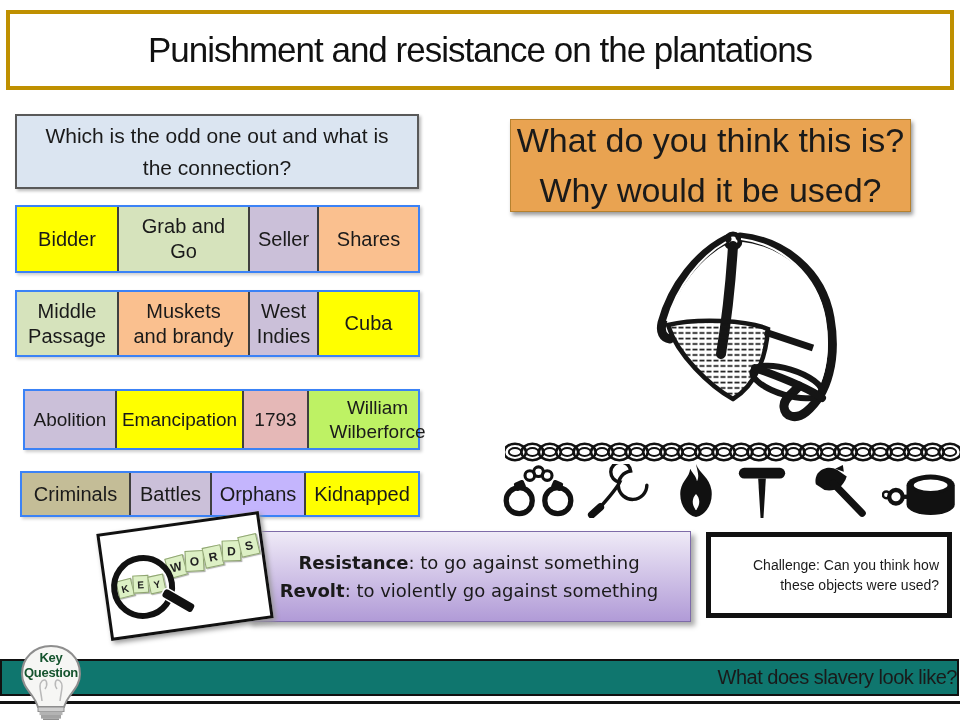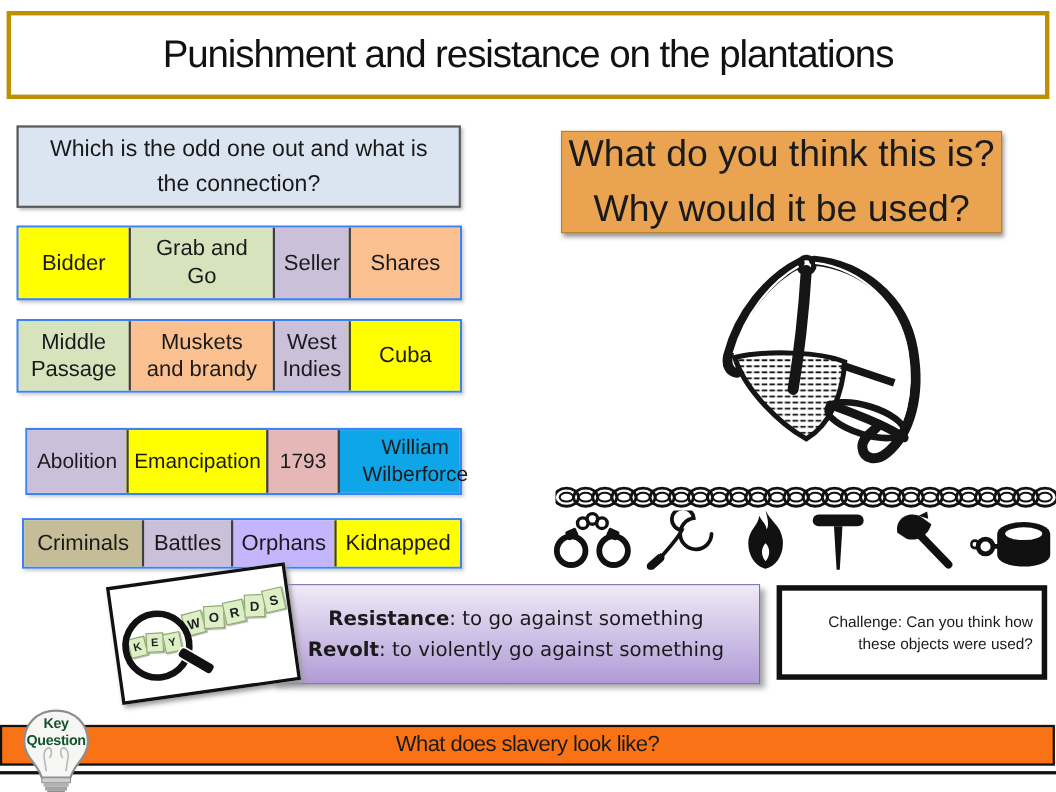--- a/index.html
+++ b/index.html
@@ -48,22 +48,22 @@
 
   .kw-box{position:absolute;left:247px;top:531px;width:442px;height:89px;
     background:linear-gradient(#EFEAF7,#B19BD7);border:1px solid #7e6ba8;box-shadow:4px 4px 5px #aaa;
     display:flex;flex-direction:column;align-items:center;justify-content:center;
     font-family:"DejaVu Sans",sans-serif;font-size:18px;line-height:1.55;text-align:center;z-index:2;}
 
   .challenge-box{position:absolute;left:706px;top:532px;width:220px;height:76px;
     background:#fff;border:5px solid #111;display:flex;align-items:center;justify-content:center;
     text-align:right;font-size:14px;line-height:1.45;padding:0 8px;}
 
-  .bottom-bar{position:absolute;left:0;top:659px;width:955px;height:33px;background:#f97316;
-    border:2.5px solid #111;display:flex;align-items:center;justify-content:center;
+  .bottom-bar{position:absolute;left:0;top:659px;width:955px;height:33px;background:#0f766e;
+    border:2.5px solid #111;display:flex;align-items:center;justify-content:flex-end;
     font-size:20px;letter-spacing:-0.5px;z-index:1;}
   .bottom-line2{position:absolute;left:0;top:701px;width:960px;height:3px;background:#111;}
 
   .bulb{position:absolute;left:8px;top:643px;width:86px;height:80px;z-index:6;}
   .bulb .lbl{position:absolute;width:100%;text-align:center;font-weight:bold;color:#14532d;
     font-size:13px;letter-spacing:-0.3px;}
 </style>
 </head>
 <body>
 
@@ -86,21 +86,21 @@
     <div class="cell" style="background: rgb(214, 227, 188);">Middle Passage</div>
     <div class="cell" style="background: rgb(250, 192, 143);">Muskets and brandy</div>
     <div class="cell" style="background: rgb(203, 192, 217);">West Indies</div>
     <div class="cell" style="background: rgb(255, 255, 0);">Cuba</div>
   </div>
 
   <div class="wtable t3">
     <div class="cell" style="background: rgb(203, 192, 217);">Abolition</div>
     <div class="cell" style="background: rgb(255, 255, 0);">Emancipation</div>
     <div class="cell" style="background: rgb(229, 184, 183);">1793</div>
-    <div class="cell" style="background: #0ea5e9; padding-left: 32px;">William Wilberforce</div>
+    <div class="cell" style="background: #bef264; padding-left: 32px;">William Wilberforce</div>
   </div>
 
   <div class="wtable t4">
     <div class="cell" style="background: rgb(196, 189, 151);">Criminals</div>
     <div class="cell" style="background: rgb(203, 192, 217);">Battles</div>
     <div class="cell" style="background: #c4b5fd;">Orphans</div>
     <div class="cell" style="background: rgb(255, 255, 0);">Kidnapped</div>
   </div>
 
   <div class="think-box">

